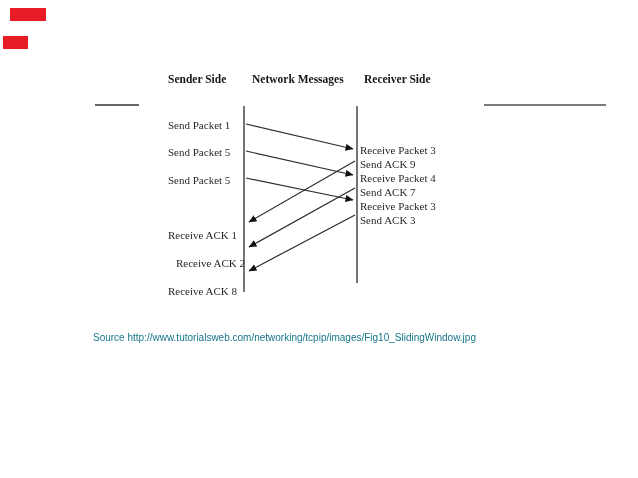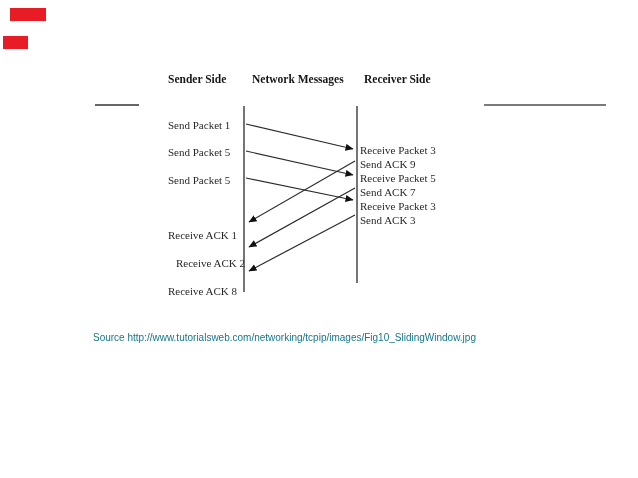--- a/index.html
+++ b/index.html
@@ -66,21 +66,21 @@
 
   <div class="lbl" style="left:168px; top:119px">Send Packet 1</div>
   <div class="lbl" style="left:168px; top:146px">Send Packet 5</div>
   <div class="lbl" style="left:168px; top:174px">Send Packet 5</div>
   <div class="lbl" style="left:168px; top:229px">Receive ACK 1</div>
   <div class="lbl" style="left:176px; top:257px">Receive ACK 2</div>
   <div class="lbl" style="left:168px; top:285px">Receive ACK 8</div>
 
   <div class="lbl" style="left:360px; top:144px">Receive Packet 3</div>
   <div class="lbl" style="left:360px; top:158px">Send ACK 9</div>
-  <div class="lbl" style="left:360px; top:172px">Receive Packet 5</div>
+  <div class="lbl" style="left:360px; top:172px">Receive Packet 4</div>
   <div class="lbl" style="left:360px; top:186px">Send ACK 7</div>
   <div class="lbl" style="left:360px; top:200px">Receive Packet 3</div>
   <div class="lbl" style="left:360px; top:214px">Send ACK 3</div>
 
   <svg class="diagram-svg" viewBox="0 0 638 478">
     <defs>
       <marker id="ah" markerUnits="userSpaceOnUse" markerWidth="9" markerHeight="8" refX="7.5" refY="3.5" orient="auto">
         <path d="M0,0 L8,3.5 L0,7 z" fill="#111111"></path>
       </marker>
     </defs>

